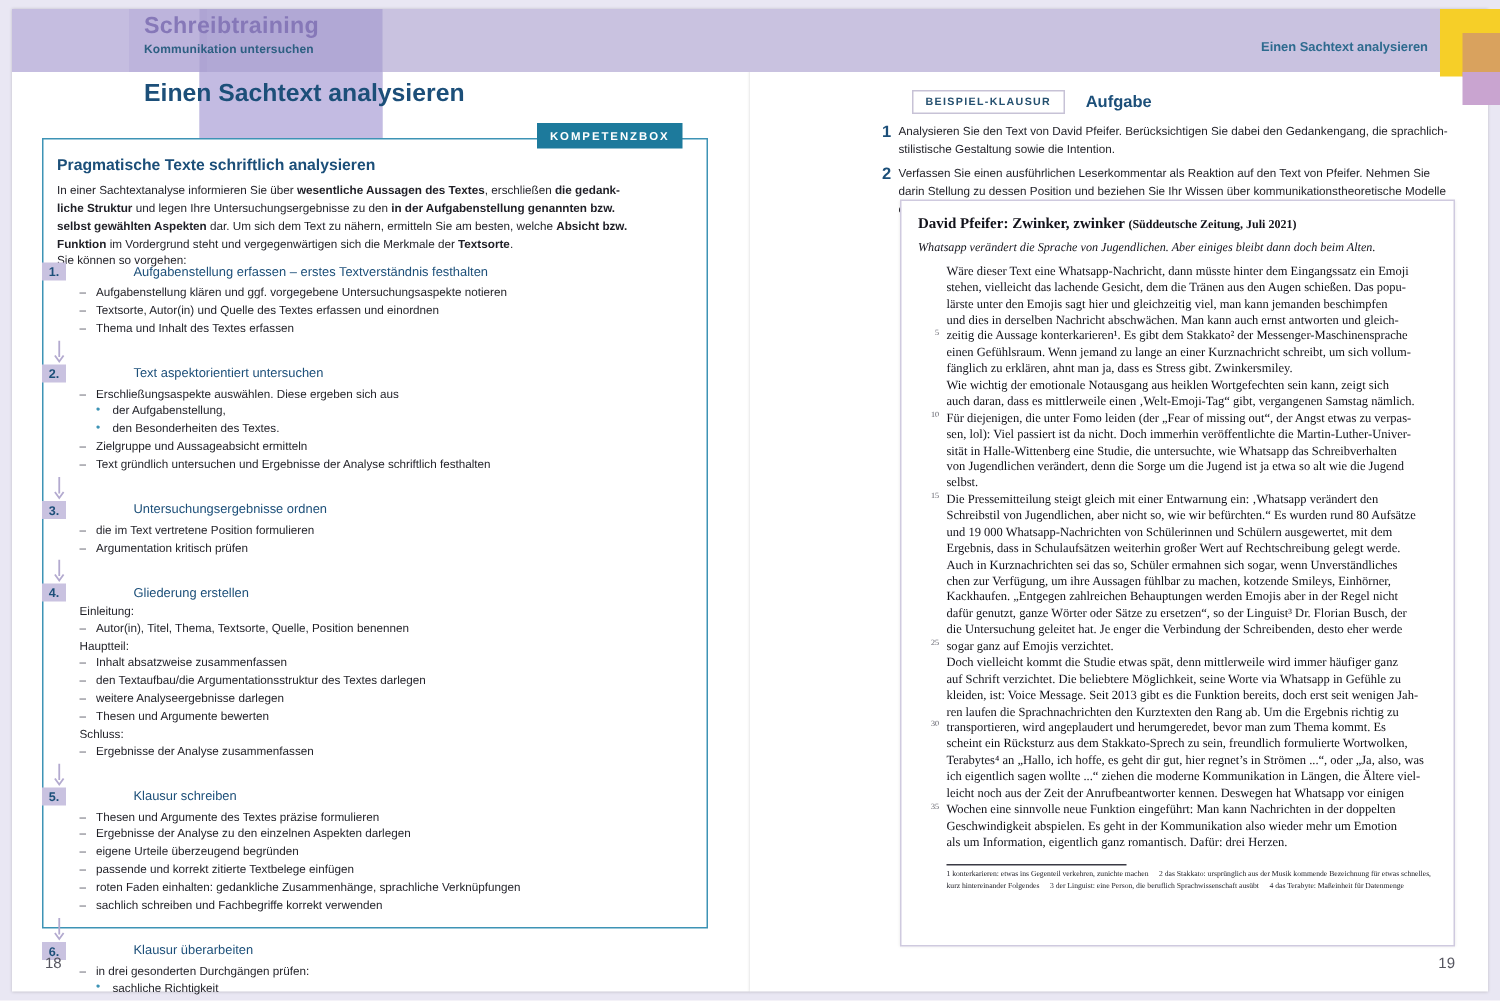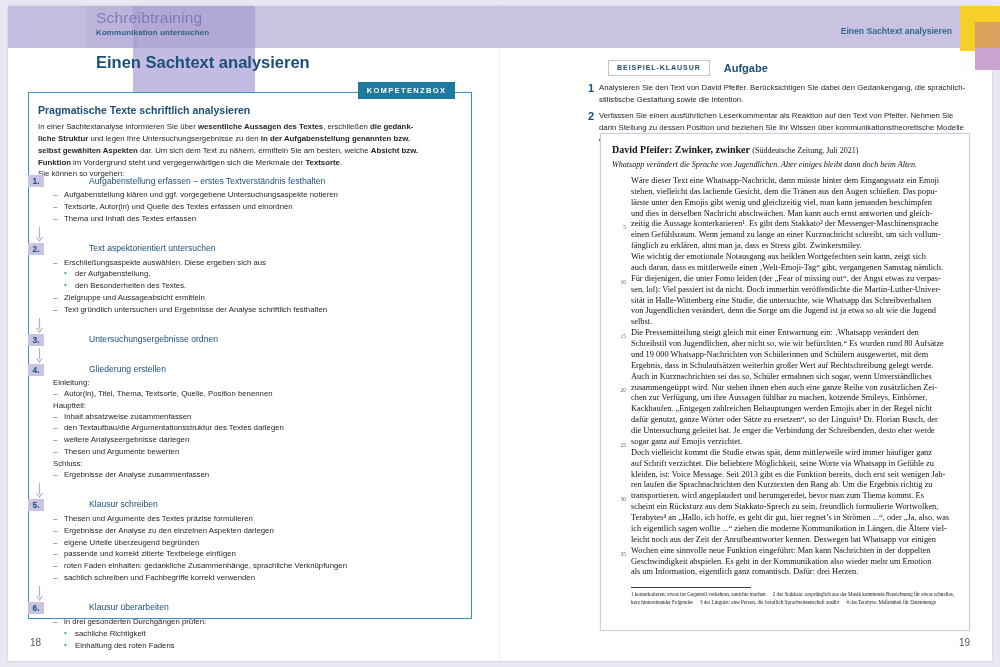--- a/index.html
+++ b/index.html
@@ -25,21 +25,21 @@
 
   .deco{position:absolute;}
   .deco-sq1{left:8px;top:6px;width:130px;height:42px;background:#bbb2da;opacity:.85;}
   .deco-sq2{left:133px;top:6px;width:122px;height:105px;background:#a89ed0;opacity:.72;}
   .deco-sq3{left:133px;top:48px;width:122px;height:63px;background:#c3bbe2;opacity:.9;}
 
   .deco-yellow{position:absolute;left:960px;top:6px;width:40px;height:45px;background:#f6cf28;}
   .deco-tan{position:absolute;left:975px;top:22px;width:25px;height:29px;background:#d9a25e;}
   .deco-pink{position:absolute;left:975px;top:48px;width:25px;height:22px;background:#c9a4d0;}
 
-  .head-title{position:absolute;left:96px;top:9px;color:#8678b8;font-size:15.5px;font-weight:400;
+  .head-title{position:absolute;left:96px;top:9px;color:#8678b8;font-size:15.5px;font-weight:700;
               letter-spacing:.2px;}
   .head-sub{position:absolute;left:96px;top:28px;color:#2d5f82;font-size:8px;font-weight:700;
             letter-spacing:.1px;}
   .head-right{position:absolute;right:48px;top:26px;color:#2d6a8e;font-size:8.6px;font-weight:700;}
 
   
   .main-title{position:absolute;left:96px;top:53px;color:#1c4f79;font-size:16.5px;font-weight:700;}
 
   .kompetenzbox{position:absolute;left:28px;top:92px;width:444px;height:527px;
                 border:1.6px solid #3d93b5;box-sizing:border-box;background:#fff;}
@@ -81,26 +81,26 @@
   .task{display:flex;align-items:flex-start;margin-bottom:5px;}
   .task-n{color:#1c4f79;font-size:11px;font-weight:700;width:11px;flex:0 0 auto;line-height:1.15;}
   .task-t{color:#1f1f26;font-size:7.8px;line-height:1.5;}
 
   .article{position:absolute;left:600px;top:133px;width:370px;height:498px;
            border:1px solid #cfcadf;background:#fff;box-sizing:border-box;
            box-shadow:0 0 2px rgba(0,0,0,.1);}
   .art-pad{position:absolute;left:612px;top:144px;width:350px;}
   .art-title{font-family:"Liberation Serif", serif;font-size:10px;font-weight:700;color:#12121a;
              margin-bottom:5px;}
-  .art-title .src{font-size:8px;font-weight:400;}
+  .art-title .src{font-size:8px;font-weight:700;}
   .art-lead{font-family:"Liberation Serif", serif;font-size:8.1px;font-style:italic;color:#12121a;
             margin-bottom:5px;line-height:1.35;}
 
   .art-body{position:relative;}
-  .ln{display:flex;align-items:flex-end;}
+  .ln{display:flex;align-items:flex-start;}
   .ln-num{width:14px;flex:0 0 auto;text-align:right;padding-right:5px;
           font-family:"Liberation Serif", serif;font-size:5.4px;color:#5c5c66;}
   .ln-txt{font-family:"Liberation Serif", serif;font-size:8.35px;color:#101018;
           line-height:1.305;white-space:nowrap;}
 
   .fn-rule{margin:9px 0 3px 19px;width:120px;height:1px;background:#3a3a44;}
   .footnotes{margin-left:19px;font-family:"Liberation Serif", serif;font-size:5.1px;
              color:#1a1a22;line-height:1.5;width:330px;}
   .footnotes span{margin-right:7px;}
 </style>
@@ -176,20 +176,24 @@
           <svg width="9" height="16" viewBox="0 0 9 16">
             <path d="M4.5 0 V11" stroke="#b3aacf" stroke-width="1.2" fill="none"></path>
             <path d="M1.6 10 L4.5 14 L7.4 10" stroke="#b3aacf" stroke-width="1.2" fill="none"></path>
           </svg>
         </span>
       </div>
       <div class="step">
         <div class="step-head">
           <div class="step-num">3.</div>
           <div class="step-title">Untersuchungsergebnisse ordnen</div>
+        </div>
+        <div class="step-body">
+          <div class="b-dash">die im Text vertretene Position formulieren</div>
+          <div class="b-dash">Argumentation kritisch prüfen</div>
         </div>
       </div>
       <div style="position: relative; height: 16px;">
         <span class="arrow">
           <svg width="9" height="16" viewBox="0 0 9 16">
             <path d="M4.5 0 V11" stroke="#b3aacf" stroke-width="1.2" fill="none"></path>
             <path d="M1.6 10 L4.5 14 L7.4 10" stroke="#b3aacf" stroke-width="1.2" fill="none"></path>
           </svg>
         </span>
       </div>
@@ -282,21 +286,21 @@
         <div class="ln">
           <div class="ln-num"></div>
           <div class="ln-txt">Wäre dieser Text eine Whatsapp-Nachricht, dann müsste hinter dem Eingangssatz ein Emoji</div>
         </div>
         <div class="ln">
           <div class="ln-num"></div>
           <div class="ln-txt">stehen, vielleicht das lachende Gesicht, dem die Tränen aus den Augen schießen. Das popu-</div>
         </div>
         <div class="ln">
           <div class="ln-num"></div>
-          <div class="ln-txt">lärste unter den Emojis gibt wenig und gleichzeitig viel, man kann jemanden beschimpfen</div>
+          <div class="ln-txt">lärste unter den Emojis sagt hier und gleichzeitig viel, man kann jemanden beschimpfen</div>
         </div>
         <div class="ln">
           <div class="ln-num"></div>
           <div class="ln-txt">und dies in derselben Nachricht abschwächen. Man kann auch ernst antworten und gleich-</div>
         </div>
         <div class="ln">
           <div class="ln-num">5</div>
           <div class="ln-txt">zeitig die Aussage konterkarieren¹. Es gibt dem Stakkato² der Messenger-Maschinensprache</div>
         </div>
         <div class="ln">
@@ -347,24 +351,20 @@
           <div class="ln-num"></div>
           <div class="ln-txt">und 19 000 Whatsapp-Nachrichten von Schülerinnen und Schülern ausgewertet, mit dem</div>
         </div>
         <div class="ln">
           <div class="ln-num"></div>
           <div class="ln-txt">Ergebnis, dass in Schulaufsätzen weiterhin großer Wert auf Rechtschreibung gelegt werde.</div>
         </div>
         <div class="ln">
           <div class="ln-num"></div>
           <div class="ln-txt">Auch in Kurznachrichten sei das so, Schüler ermahnen sich sogar, wenn Unverständliches</div>
-        </div>
-        <div class="ln">
-          <div class="ln-num">20</div>
-          <div class="ln-txt">zusammengetippt wird. Nur stehen ihnen eben auch eine ganze Reihe von zusätzlichen Zei-</div>
         </div>
         <div class="ln">
           <div class="ln-num"></div>
           <div class="ln-txt">chen zur Verfügung, um ihre Aussagen fühlbar zu machen, kotzende Smileys, Einhörner,</div>
         </div>
         <div class="ln">
           <div class="ln-num"></div>
           <div class="ln-txt">Kackhaufen. „Entgegen zahlreichen Behauptungen werden Emojis aber in der Regel nicht</div>
         </div>
         <div class="ln">

